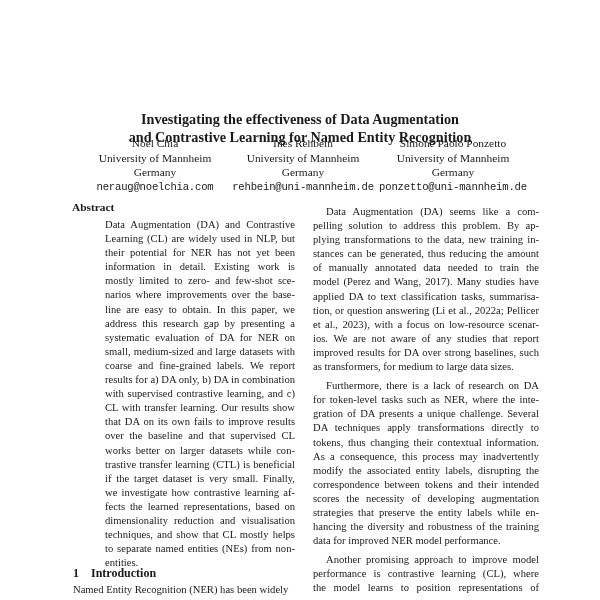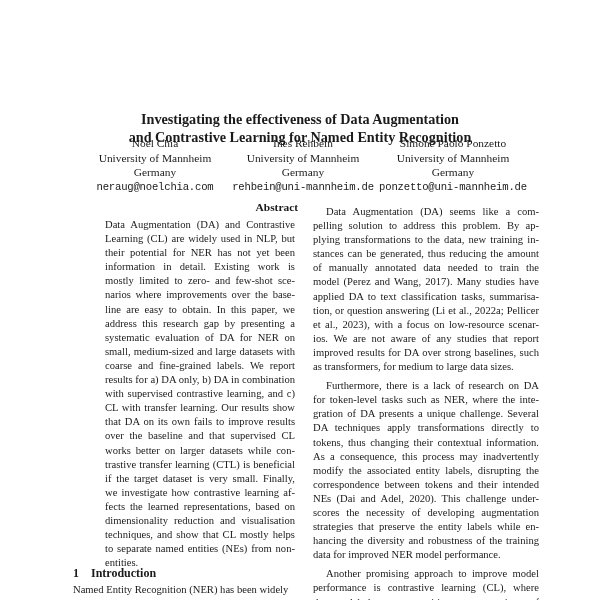--- a/index.html
+++ b/index.html
@@ -12,21 +12,21 @@
     position: absolute; left: 0; width: 600px; top: 66px;
     text-align: center; font-weight: bold; font-size: 14.2px; line-height: 18px; margin-top: 44px;
   }
   .author {
     position: absolute; top: 136px; text-align: center; font-size: 11.4px; line-height: 14.5px;
   }
   .author .name { font-weight: normal; }
   .author .email { font-family: Liberation Mono, monospace; font-size: 10.6px; letter-spacing: -0.2px; }
   .abs-head {
     position: absolute; left: 72px; width: 226px; top: 201px;
-    text-align: right; font-weight: bold; font-size: 11.4px;
+    text-align: left; font-weight: bold; font-size: 11.4px;
   }
   .abs-body {
     position: absolute; left: 90px; width: 190px; top: 218px;
     font-size: 10.6px; line-height: 14.1px; margin-left: 15px;
   }
   .line { display: block; white-space: nowrap; text-align: justify; text-align-last: justify; }
   .line.last { text-align-last: left; }
   .sec-head {
     position: absolute; left: 73px; top: 566px; font-weight: bold; font-size: 12px;
   }
@@ -123,21 +123,20 @@
     <div class="gap"></div>
     <div>
       <span class="line indent">Furthermore, there is a lack of research on DA</span>
       <span class="line">for token-level tasks such as NER, where the inte-</span>
       <span class="line">gration of DA presents a unique challenge. Several</span>
       <span class="line">DA techniques apply transformations directly to</span>
       <span class="line">tokens, thus changing their contextual information.</span>
       <span class="line">As a consequence, this process may inadvertently</span>
       <span class="line">modify the associated entity labels, disrupting the</span>
       <span class="line">correspondence between tokens and their intended</span>
-      <span class="line">NEs (Dai and Adel, 2020).  This challenge under-</span>
       <span class="line">scores the necessity of developing augmentation</span>
       <span class="line">strategies that preserve the entity labels while en-</span>
       <span class="line">hancing the diversity and robustness of the training</span>
       <span class="line last">data for improved NER model performance.</span>
     </div>
     <div class="gap"></div>
     <div>
       <span class="line indent">Another promising approach to improve model</span>
       <span class="line">performance is contrastive learning (CL), where</span>
       <span class="line">the model learns to position representations of</span>

